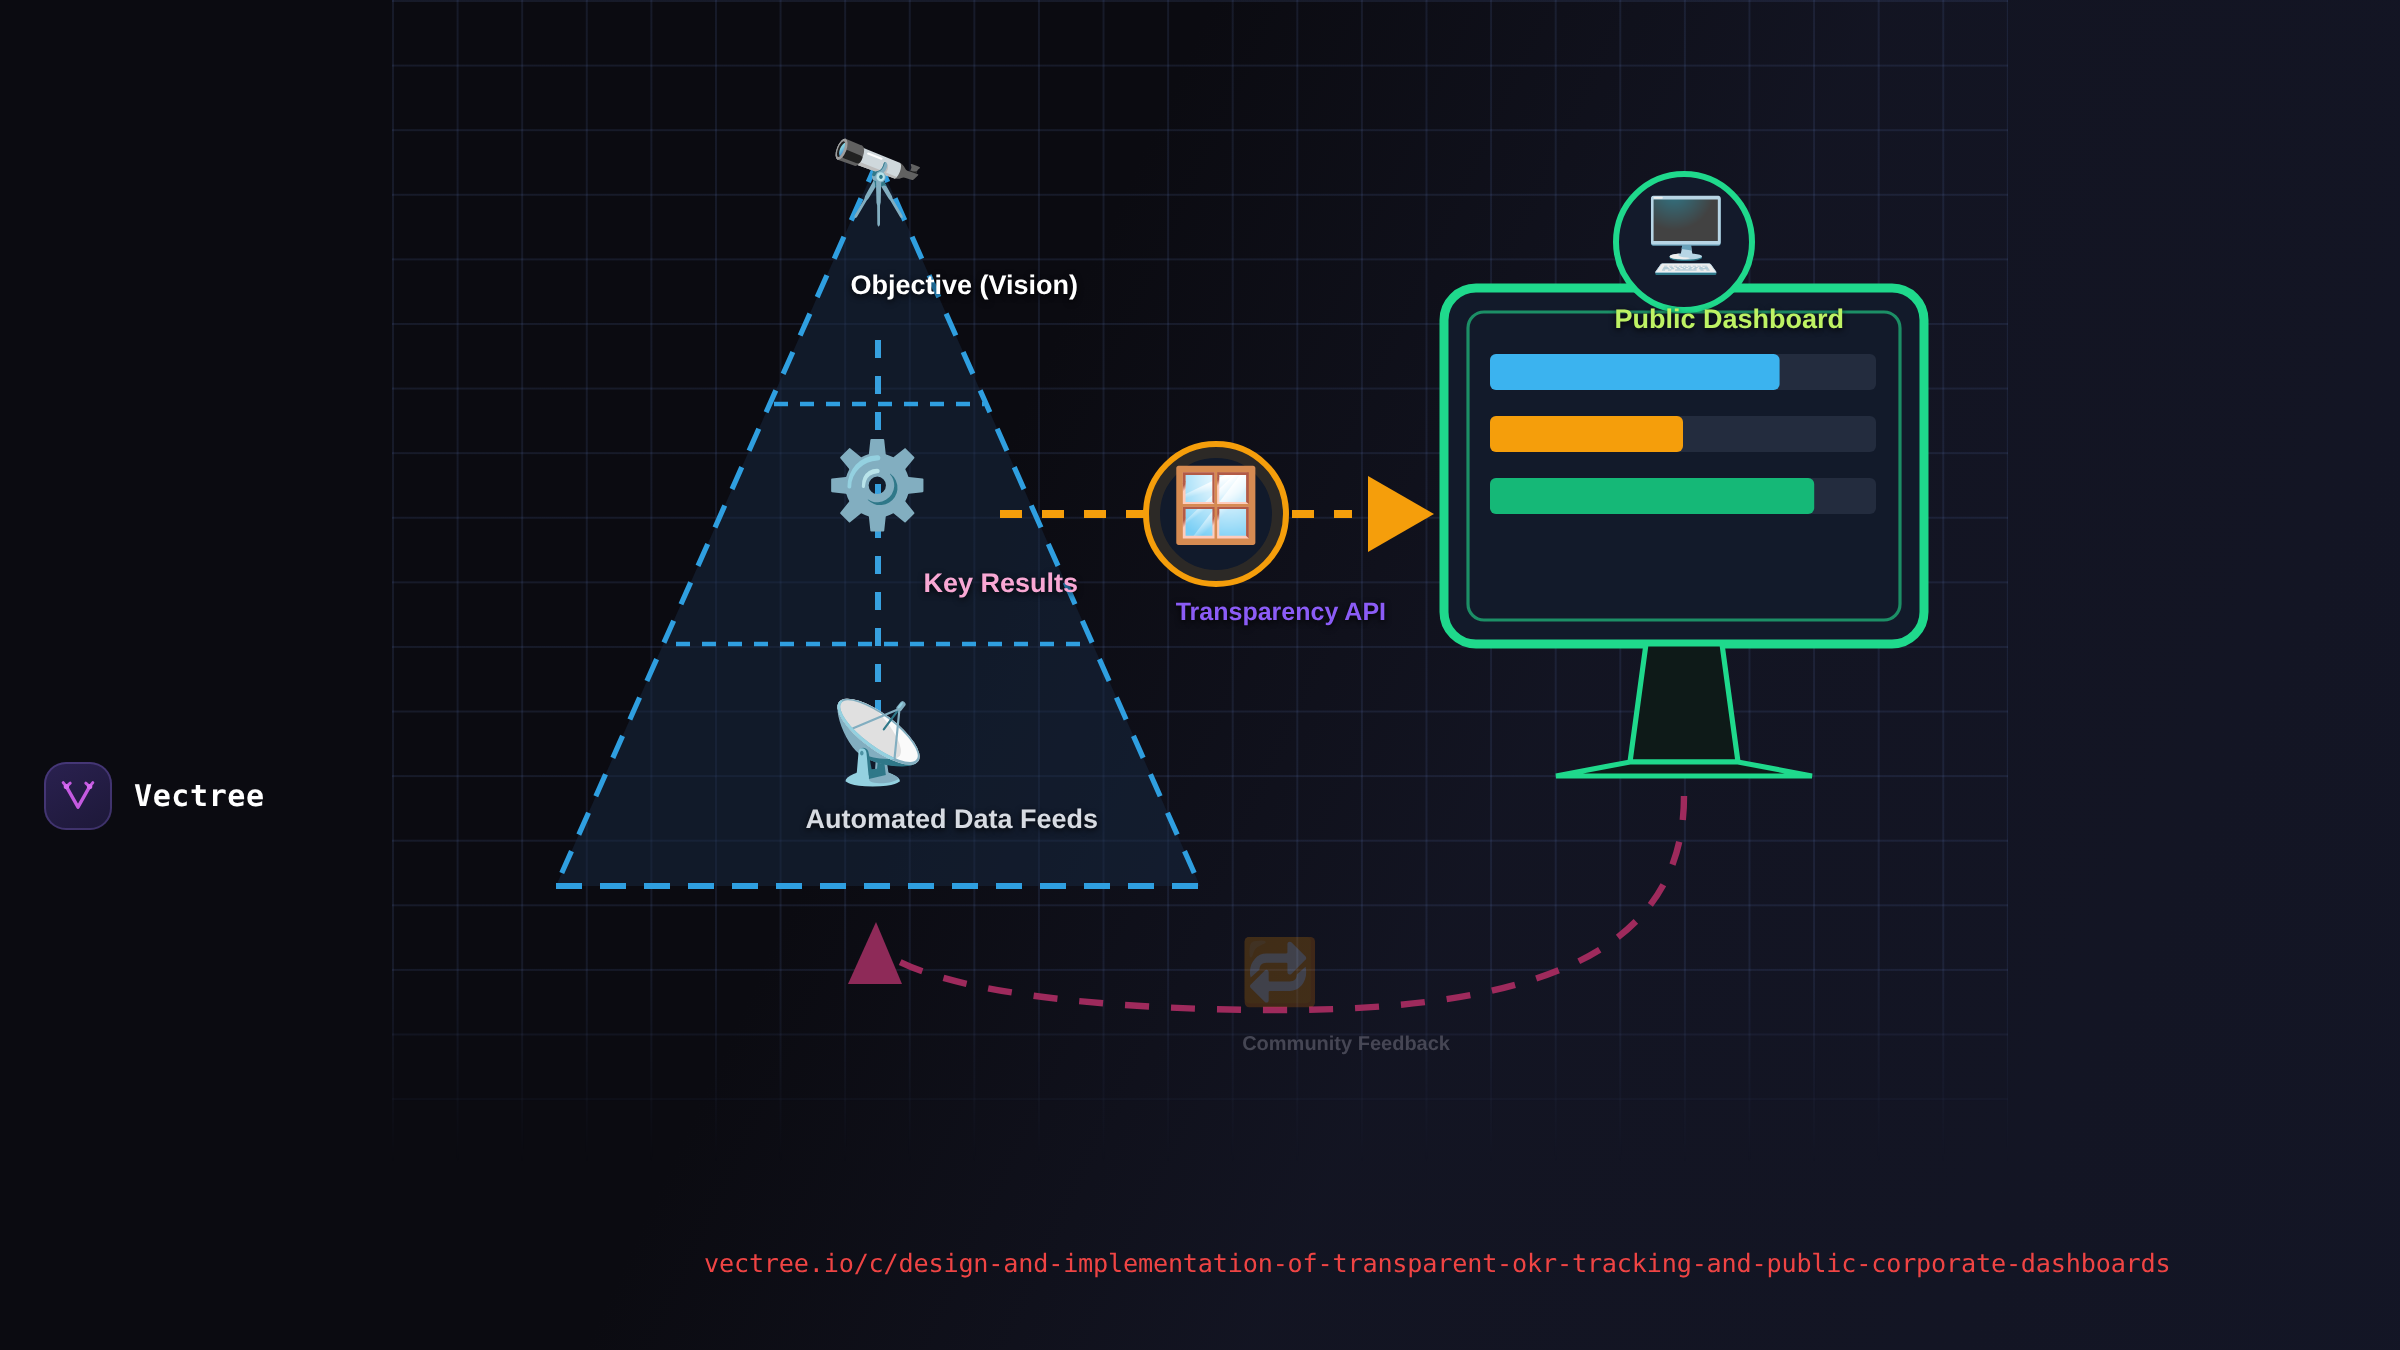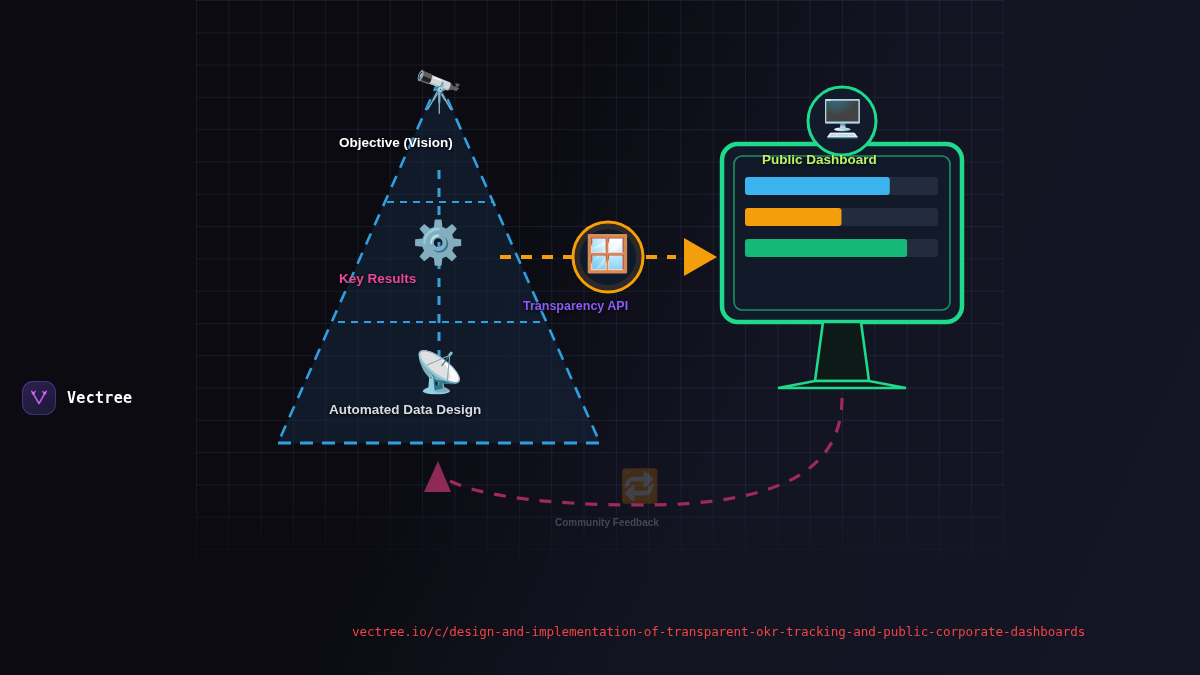--- a/index.html
+++ b/index.html
@@ -57,38 +57,38 @@
   .node-emoji {
     position: absolute;
     font-family: "DejaVu Sans", sans-serif;
     text-align: center;
     line-height: 1;
     -webkit-user-select: none;
     user-select: none;
   }
   .node-label {
     position: absolute;
-    text-align: left;
+    text-align: right;
     font-weight: bold;
     white-space: nowrap;
     font-family: "Liberation Sans", sans-serif;
   }
 
   
   #objective-emoji { left: 409px; top: 72px; width: 60px; font-size: 40px; }
   #objective-label {
     left: 339px; top: 135px; width: 200px;
     font-size: 13.5px; color: #ffffff;
     text-shadow: 0 1px 3px rgba(0,0,0,0.85);
   }
   
   #keyresults-emoji { left: 409px; top: 222px; width: 60px; font-size: 42px; }
   #keyresults-label {
-    left: 339px; top: 271px; width: 200px;
-    font-size: 13.5px; color: #ec4899;
+    left: 339px; top: 284px; width: 200px;
+    font-size: 13.5px; color: #f9a8d4;
     text-shadow: 0 1px 3px rgba(0,0,0,0.85);
   }
   
   #feeds-emoji { left: 409px; top: 352px; width: 60px; font-size: 40px; }
   #feeds-label {
     left: 329px; top: 402px; width: 220px;
     font-size: 13.5px; color: #d7dbe2;
     text-shadow: 0 1px 3px rgba(0,0,0,0.85);
   }
   
@@ -222,21 +222,21 @@
     <circle cx="842" cy="121" r="34" fill="#131a2b" stroke="#1fd98c" stroke-width="3"></circle>
   </svg>
 
   <div class="node-emoji" id="objective-emoji">🔭</div>
   <div class="node-label" id="objective-label">Objective (Vision)</div>
 
   <div class="node-emoji" id="keyresults-emoji">⚙️</div>
   <div class="node-label" id="keyresults-label">Key Results</div>
 
   <div class="node-emoji" id="feeds-emoji">📡</div>
-  <div class="node-label" id="feeds-label">Automated Data Design</div>
+  <div class="node-label" id="feeds-label">Automated Data Feeds</div>
 
   <div class="node-emoji" id="api-emoji">🪟</div>
   <div class="node-label" id="api-label">Transparency API</div>
 
   <div class="node-emoji" id="monitor-emoji">🖥️</div>
   <div class="node-label" id="dashboard-title">Public Dashboard</div>
 
   <div class="node-emoji" id="feedback-emoji">🔁</div>
   <div class="node-label" id="feedback-label">Community Feedback</div>
 

